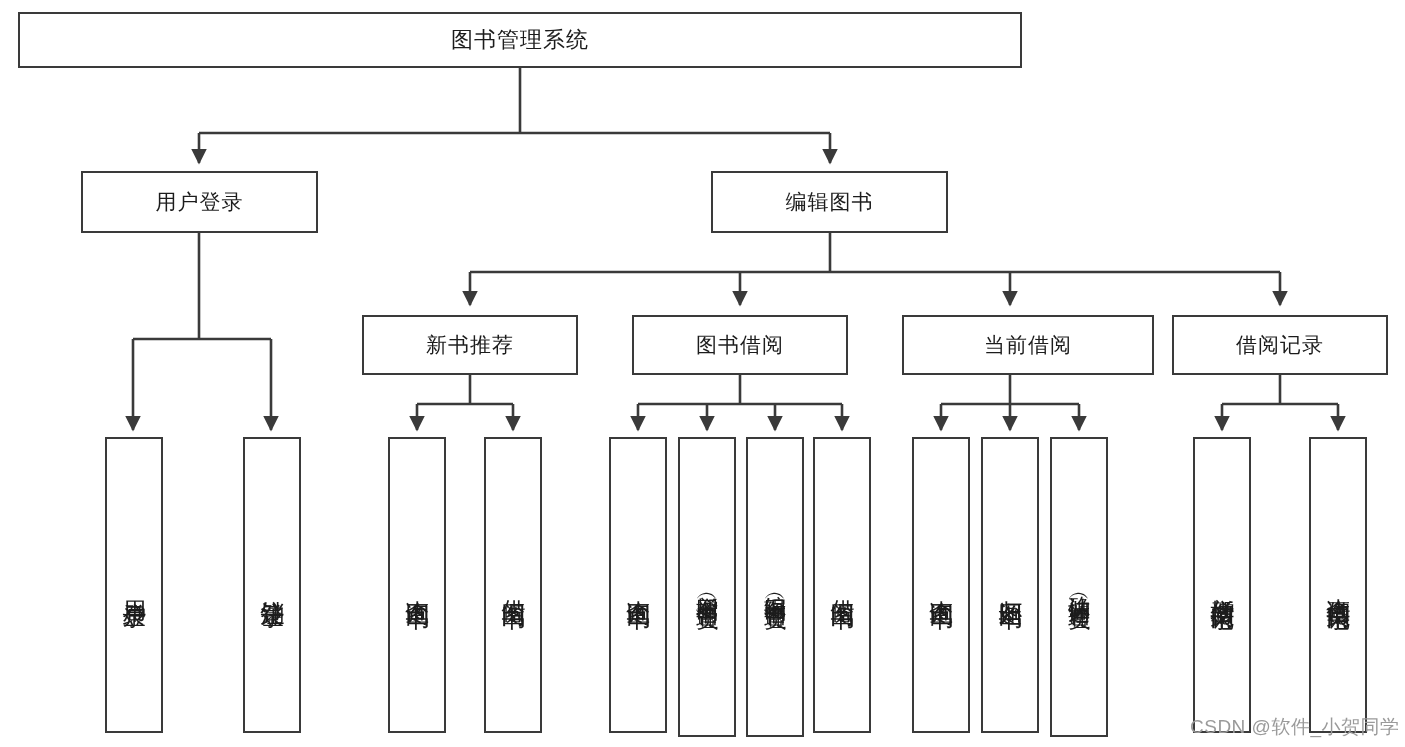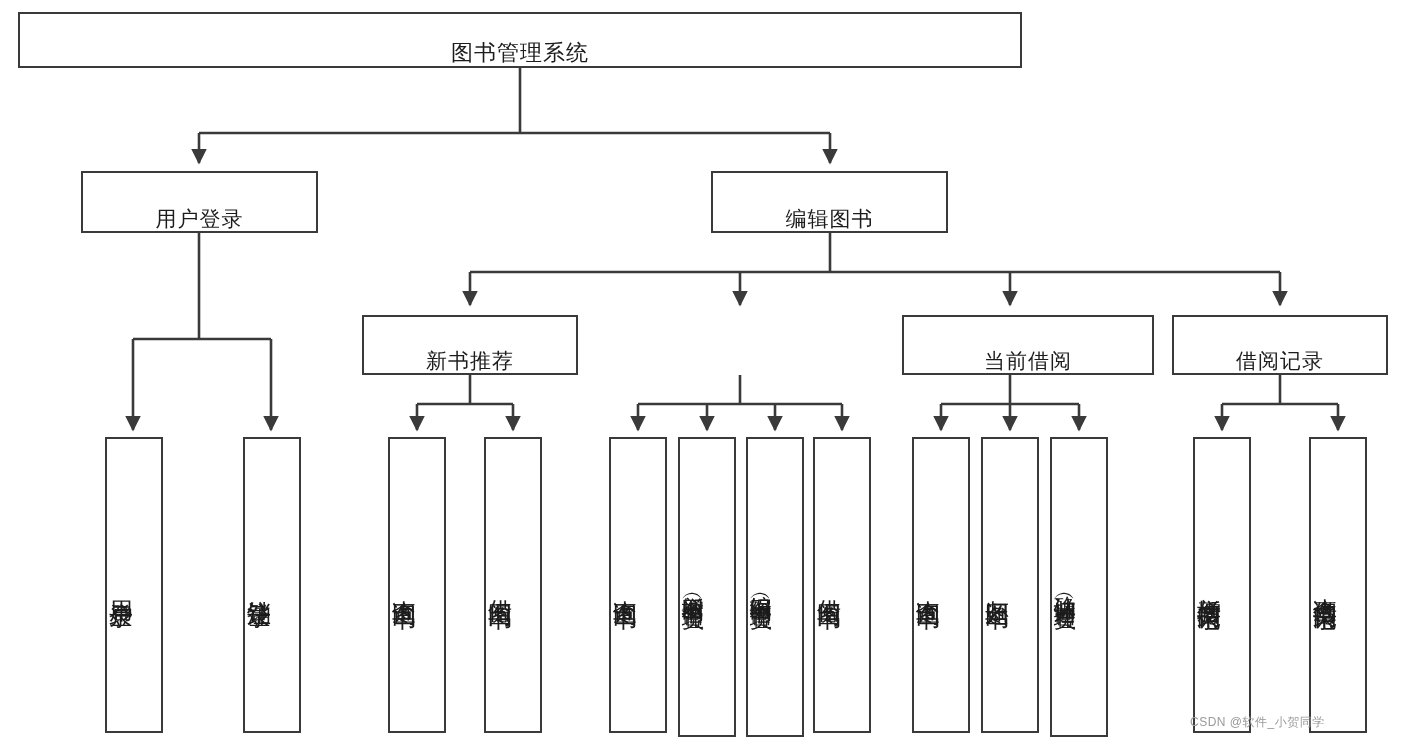--- a/index.html
+++ b/index.html
@@ -25,21 +25,21 @@
     width: 1405px;
     height: 747px;
     pointer-events: none;
   }
   .node {
     position: absolute;
     box-sizing: border-box;
     background: #ffffff;
     border: 2px solid #3a3a3a;
     display: flex;
-    align-items: flex-end;
+    align-items: center;
     justify-content: center;
     color: #1c1c1c;
     z-index: 3;
   }
   .node.h {
     font-size: 21px;
     letter-spacing: 1px;
     line-height: 1.2;
     white-space: nowrap;
   }
@@ -56,21 +56,21 @@
     text-align: center;
   }
   .node.v .vtext {
     writing-mode: vertical-rl;
     text-orientation: upright;
     display: block;
     max-height: 100%;
   }
   .watermark {
     position: absolute;
-    font-size: 12px;
+    font-size: 19px;
     color: #9a9a9a;
     white-space: nowrap;
     z-index: 5;
     letter-spacing: 0.5px;
   }
 </style>
 </head>
 <body>
 
 <div id="canvas">
@@ -132,20 +132,23 @@
   <div class="node h" style="left:81px; top:171px; width:237px; height:62px;">
     <span>用户登录</span>
   </div>
   <div class="node h" style="left:711px; top:171px; width:237px; height:62px;">
     <span>编辑图书</span>
   </div>
 
   <div class="node h" style="left:362px; top:315px; width:216px; height:60px;">
     <span>新书推荐</span>
   </div>
+  <div class="node h" style="left:632px; top:315px; width:216px; height:60px;">
+    <span>图书借阅</span>
+  </div>
   <div class="node h" style="left:902px; top:315px; width:252px; height:60px;">
     <span>当前借阅</span>
   </div>
   <div class="node h" style="left:1172px; top:315px; width:216px; height:60px;">
     <span>借阅记录</span>
   </div>
 
   <div class="node v" style="left:105px; top:437px; width:58px; height:296px;">
     <span class="vtext">用户登录</span>
   </div>

